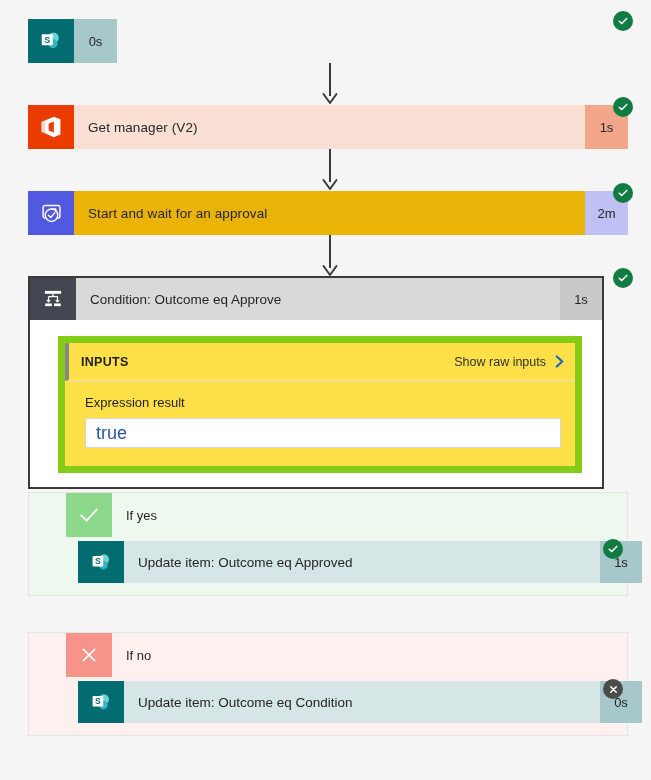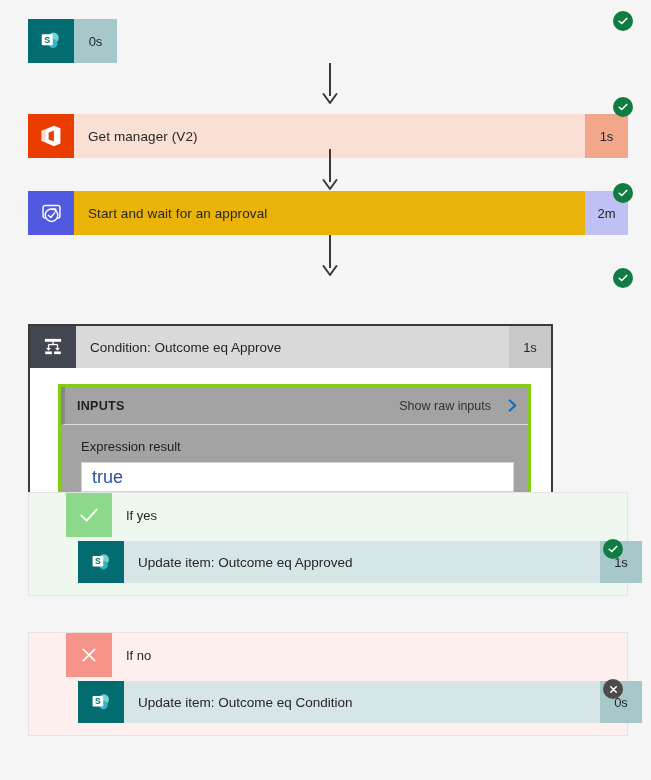--- a/index.html
+++ b/index.html
@@ -85,24 +85,23 @@
     position: absolute;
     left: 322px;
     width: 16px;
   }
   .arrow svg { display: block; }
 
   
   .condition-block {
     position: absolute;
     left: 28px;
-    width: 525px;
+    width: 576px;
     background: #ffffff;
     border: 2px solid #3b3a39;
-    margin-top: 48px;
   }
   .condition-head {
     display: flex;
     align-items: stretch;
     height: 42px;
   }
   .condition-head .icon-box {
     width: 46px;
     min-width: 46px;
     background: #414650;
@@ -127,42 +126,42 @@
     display: flex;
     align-items: center;
     justify-content: center;
     font-size: 13px;
     color: #262626;
   }
 
   .condition-body { padding: 16px 20px 14px 28px; }
 
   .inputs-panel {
-    border: 3px solid #84cc16;
-    background: #a3a3a3;
+    border: 7px solid #84cc16;
+    background: #fde047;
   }
   .inputs-header {
     height: 38px;
     display: flex;
     align-items: center;
     border-bottom: 1px solid #e1dfdd;
     border-left: 4px solid #8a8886;
     padding: 0 10px 0 12px;
   }
   .inputs-label {
     font-size: 12.5px;
     font-weight: 600;
     letter-spacing: .3px;
     color: #201f1e;
     flex: 1;
   }
   .show-raw {
     display: flex;
     align-items: center;
-    gap: 16px;
+    gap: 8px;
     color: #323130;
     font-size: 12.5px;
     cursor: pointer;
   }
   .show-raw .chev { color: #0f6cbd; display: flex; align-items:center; }
 
   .inputs-content { padding: 14px 14px 18px 16px; border-left: 4px solid transparent; }
   .field-label { font-size: 13px; color: #201f1e; margin-bottom: 8px; }
   .value-box {
     border: 1px solid #d6d3d1;
@@ -246,21 +245,21 @@
       </svg>
   </div>
 
   <div class="arrow" style="top:63px;">
     <svg width="16" height="42" viewBox="0 0 16 42">
         <path d="M8 0 L8 33" stroke="#3b3a39" stroke-width="2" fill="none"></path>
         <path d="M1.5 31 L8 40 L14.5 31" stroke="#3b3a39" stroke-width="2" fill="none" stroke-linecap="round" stroke-linejoin="round"></path>
       </svg>
   </div>
 
-  <div class="card c-office" style="top:114px;">
+  <div class="card c-office" style="top:105px;">
     <div class="icon-box">
       <svg width="26" height="26" viewBox="0 0 32 32">
         <path d="M19.5 3.5 L8.5 8.2 L8.5 23.6 L4.2 22 L4.2 9.4 L19.5 3.5 Z" fill="#ffffff" opacity="0.82"></path>
         <path d="M19.5 3.5 L27.6 6.6 L27.6 25.3 L19.5 28.5 L8.5 23.6 L8.5 8.2 Z" fill="#ffffff"></path>
         <path d="M19.5 9.2 L19.5 22.9 L13.1 20.2 L13.1 11.9 Z" fill="#eb3c00"></path>
       </svg>
     </div>
     <div class="title">Get manager (V2)</div>
     <div class="duration">1s</div>
   </div>

